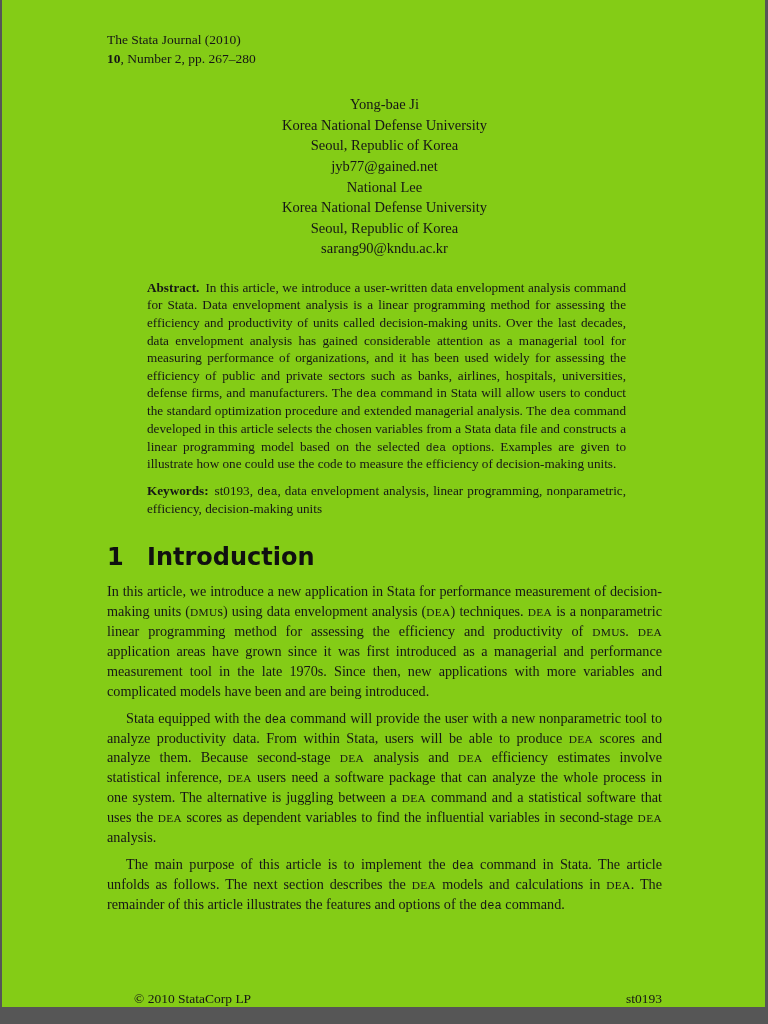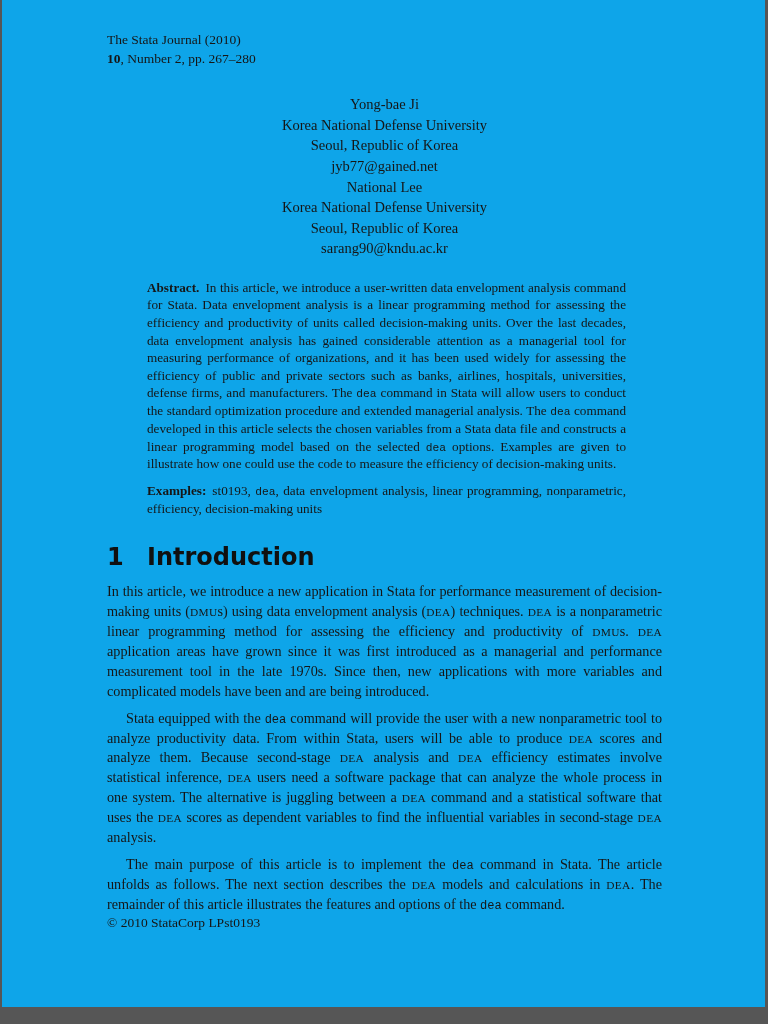--- a/index.html
+++ b/index.html
@@ -6,21 +6,21 @@
   body {
     width: 768px; height: 1024px;
     background: #565656;
     position: relative;
     font-family: "Liberation Serif", serif;
     color: #161616;
   }
   .page {
     position: absolute; left: 2px; top: 0;
     width: 763px; height: 1007px;
-    background: #0ea5e9;
+    background: #84cc16;
     box-sizing: border-box;
     padding: 30px 103px 0 105px;
     display: flex; flex-direction: column;
   }
   .journal-header { font-size: 13.5px; line-height: 1.42; }
   .b { font-weight: bold; }
   .tt { font-family: "Liberation Mono", monospace; font-size: 0.85em; }
   .sc { font-size: 0.8em; letter-spacing: 0.03em; }
 
   h1.paper-title {
@@ -59,23 +59,23 @@
   .body-text p {
     margin: 7px 0 0 0;
     font-size: 14.2px; line-height: 1.4;
     text-align: justify;
   }
   .body-text p.first { margin-top: 11px; }
   .body-text p.indent { text-indent: 19px; }
 
   footer.page-footer {
     margin-top: auto;
-    display: flex; justify-content: flex-start;
+    display: flex; justify-content: space-between;
     font-size: 13.5px;
-    padding-bottom: 76px;
+    margin-left: 27px;
   }
 </style>
 </head>
 <body>
 
 <div class="page">
 
   <div class="journal-header">
     <div>The Stata Journal (2010)</div>
     <div><span class="b">10</span><span>, Number 2, pp. 267–280</span></div>
@@ -95,21 +95,21 @@
       <div>Seoul, Republic of Korea</div>
       <div>sarang90@kndu.ac.kr</div>
     </div>
   </div>
 
   <p class="abstract">
     <span class="abstract-label">Abstract.</span><span><span>In this article, we introduce a user-written data envelopment analysis command for Stata. Data envelopment analysis is a linear programming method for assessing the efficiency and productivity of units called decision-making units. Over the last decades, data envelopment analysis has gained considerable attention as a managerial tool for measuring performance of organizations, and it has been used widely for assessing the efficiency of public and private sectors such as banks, airlines, hospitals, universities, defense firms, and manufacturers. The </span><span class="tt">dea</span><span> command in Stata will allow users to conduct the standard optimization procedure and extended managerial analysis. The </span><span class="tt">dea</span><span> command developed in this article selects the chosen variables from a Stata data file and constructs a linear programming model based on the selected </span><span class="tt">dea</span><span> options. Examples are given to illustrate how one could use the code to measure the efficiency of decision-making units.</span></span>
   </p>
 
   <p class="keywords">
-    <span class="keywords-label">Examples:</span><span><span>st0193, </span><span class="tt">dea</span><span>, data envelopment analysis, linear programming, nonparametric, efficiency, decision-making units</span></span>
+    <span class="keywords-label">Keywords:</span><span><span>st0193, </span><span class="tt">dea</span><span>, data envelopment analysis, linear programming, nonparametric, efficiency, decision-making units</span></span>
   </p>
 
   <h2 class="section-heading">
     <span class="sec-num">1</span><span>Introduction</span>
   </h2>
 
   <div class="body-text">
     <p class="first"><span>In this article, we introduce a new application in Stata for performance measurement of decision-making units (</span><span class="sc">DMU</span><span>s) using data envelopment analysis (</span><span class="sc">DEA</span><span>) techniques. </span><span class="sc">DEA</span><span> is a nonparametric linear programming method for assessing the efficiency and productivity of </span><span class="sc">DMU</span><span>s. </span><span class="sc">DEA</span><span> application areas have grown since it was first introduced as a managerial and performance measurement tool in the late 1970s. Since then, new applications with more variables and complicated models have been and are being introduced.</span></p>
     <p class="indent"><span>Stata equipped with the </span><span class="tt">dea</span><span> command will provide the user with a new nonparametric tool to analyze productivity data. From within Stata, users will be able to produce </span><span class="sc">DEA</span><span> scores and analyze them. Because second-stage </span><span class="sc">DEA</span><span> analysis and </span><span class="sc">DEA</span><span> efficiency estimates involve statistical inference, </span><span class="sc">DEA</span><span> users need a software package that can analyze the whole process in one system. The alternative is juggling between a </span><span class="sc">DEA</span><span> command and a statistical software that uses the </span><span class="sc">DEA</span><span> scores as dependent variables to find the influential variables in second-stage </span><span class="sc">DEA</span><span> analysis.</span></p>
     <p class="indent"><span>The main purpose of this article is to implement the </span><span class="tt">dea</span><span> command in Stata. The article unfolds as follows. The next section describes the </span><span class="sc">DEA</span><span> models and calculations in </span><span class="sc">DEA</span><span>. The remainder of this article illustrates the features and options of the </span><span class="tt">dea</span><span> command.</span></p>

